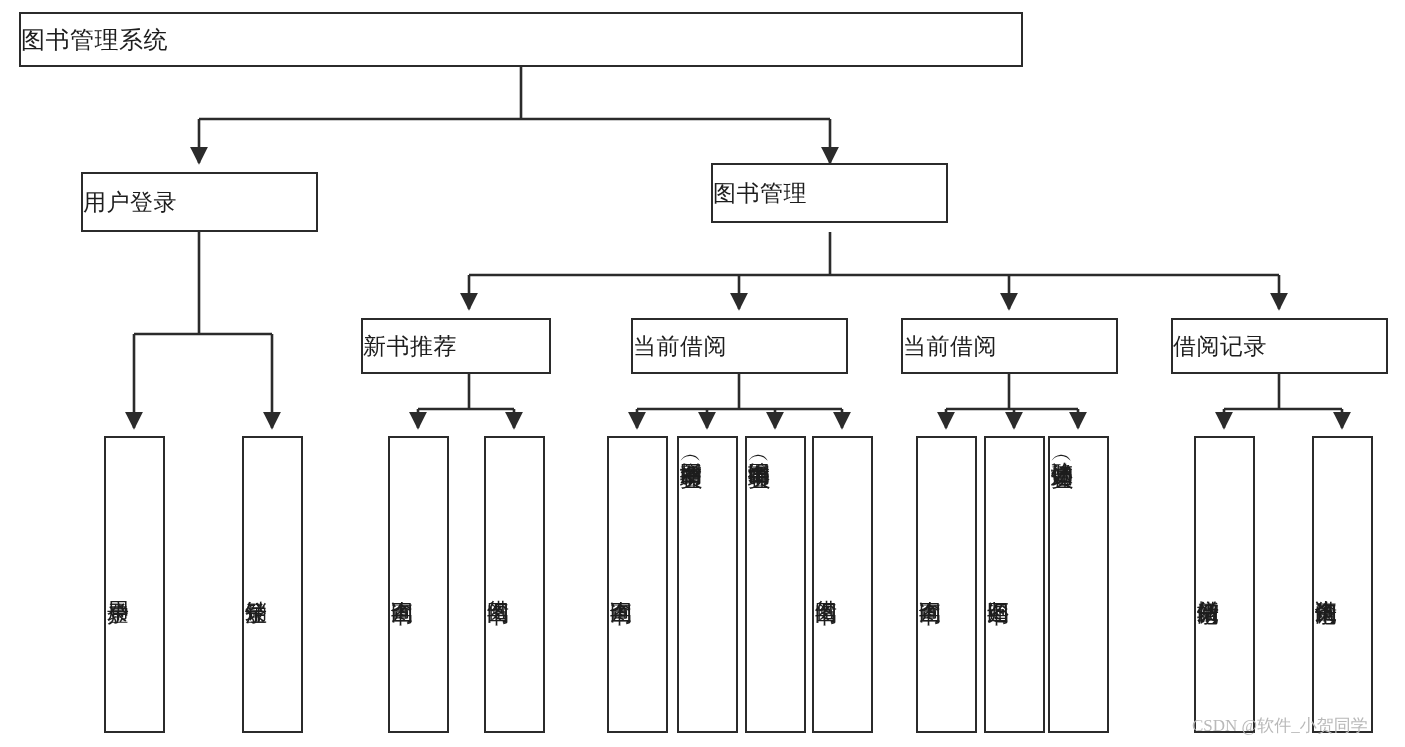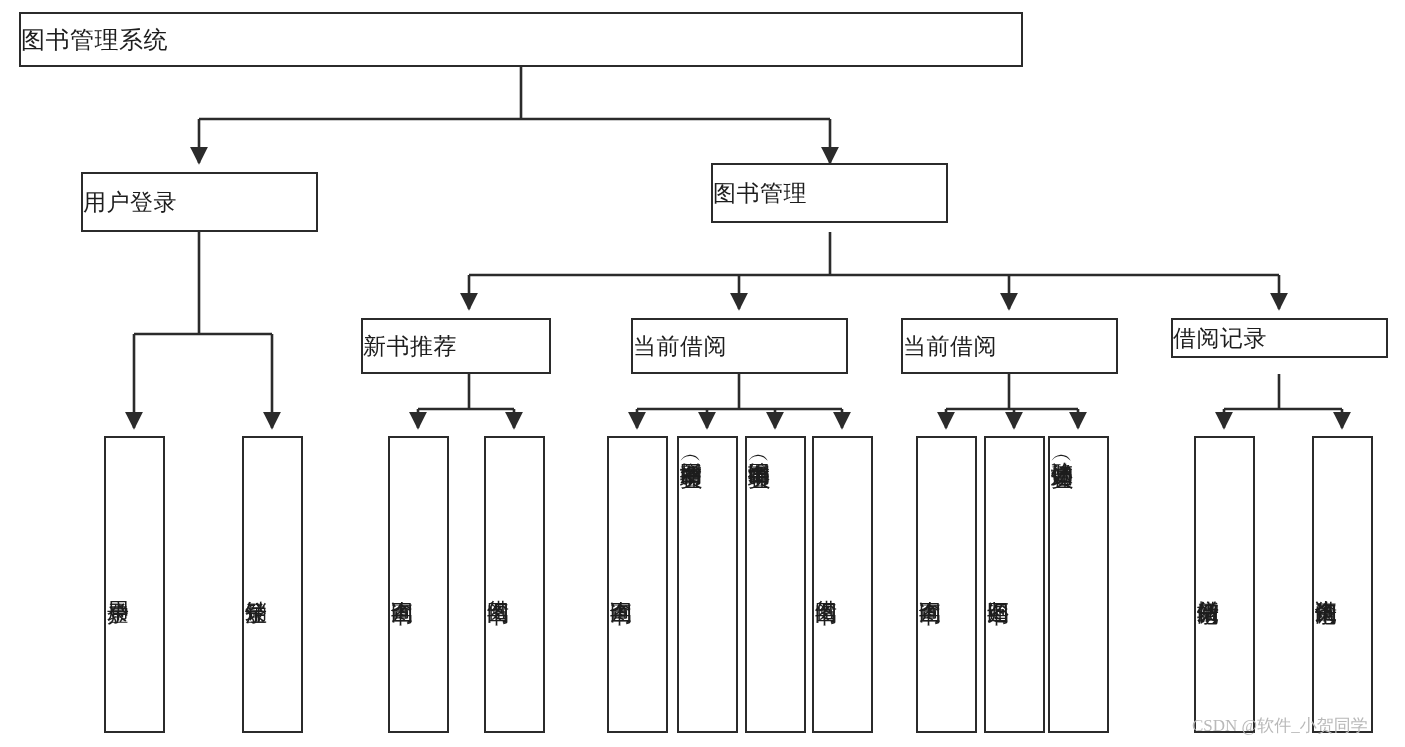--- a/index.html
+++ b/index.html
@@ -133,21 +133,21 @@
 
   <div class="node-box" style="left:361px; top:318px; width:190px; height:56px;">
     <span class="node-h">新书推荐</span>
   </div>
   <div class="node-box" style="left:631px; top:318px; width:217px; height:56px;">
     <span class="node-h">当前借阅</span>
   </div>
   <div class="node-box" style="left:901px; top:318px; width:217px; height:56px;">
     <span class="node-h">当前借阅</span>
   </div>
-  <div class="node-box" style="left:1171px; top:318px; width:217px; height:40px;">
+  <div class="node-box" style="left:1171px; top:318px; width:217px; height:56px;">
     <span class="node-h">借阅记录</span>
   </div>
 
   <div class="node-box leaf-box center-v" style="left:104px; top:436px; width:61px; height:297px;">
     <span class="node-v">用户登录</span>
   </div>
   <div class="node-box leaf-box center-v" style="left:242px; top:436px; width:61px; height:297px;">
     <span class="node-v">注销登录</span>
   </div>
 

